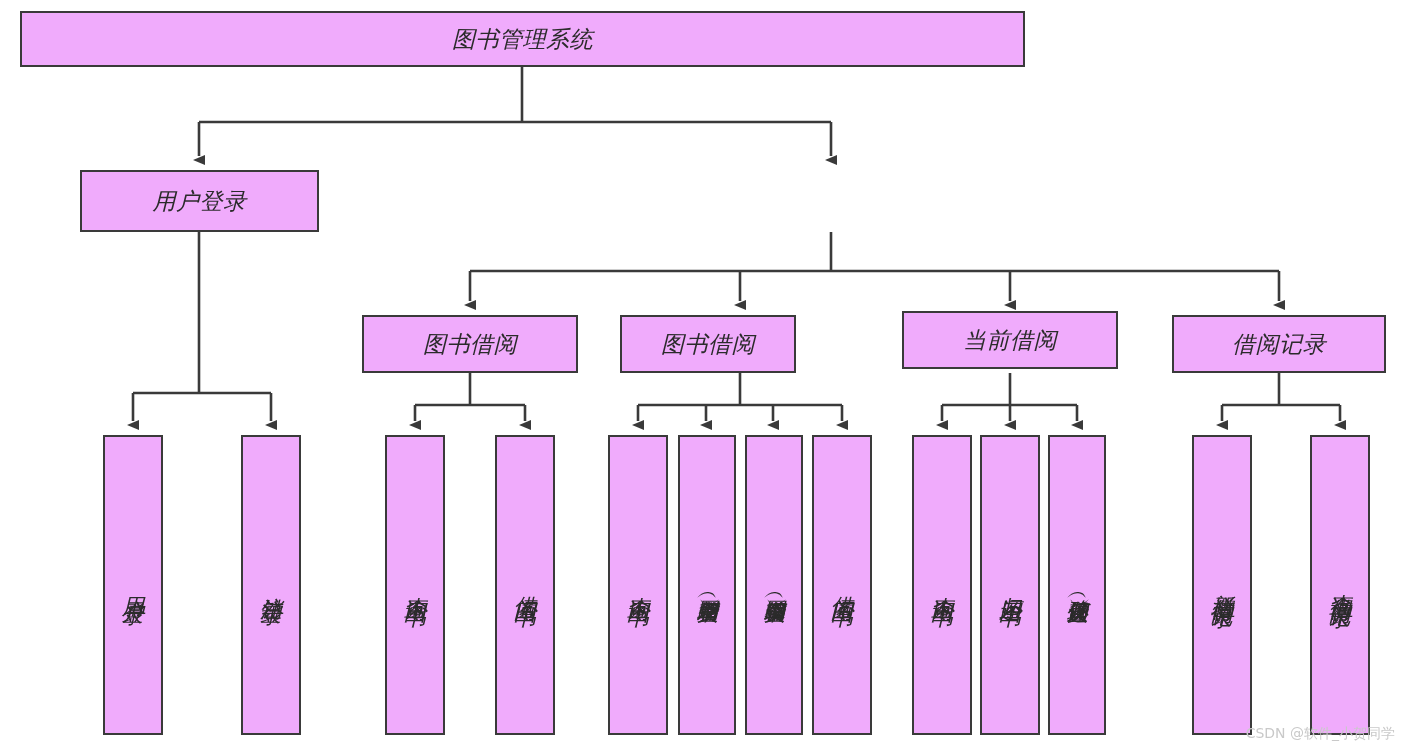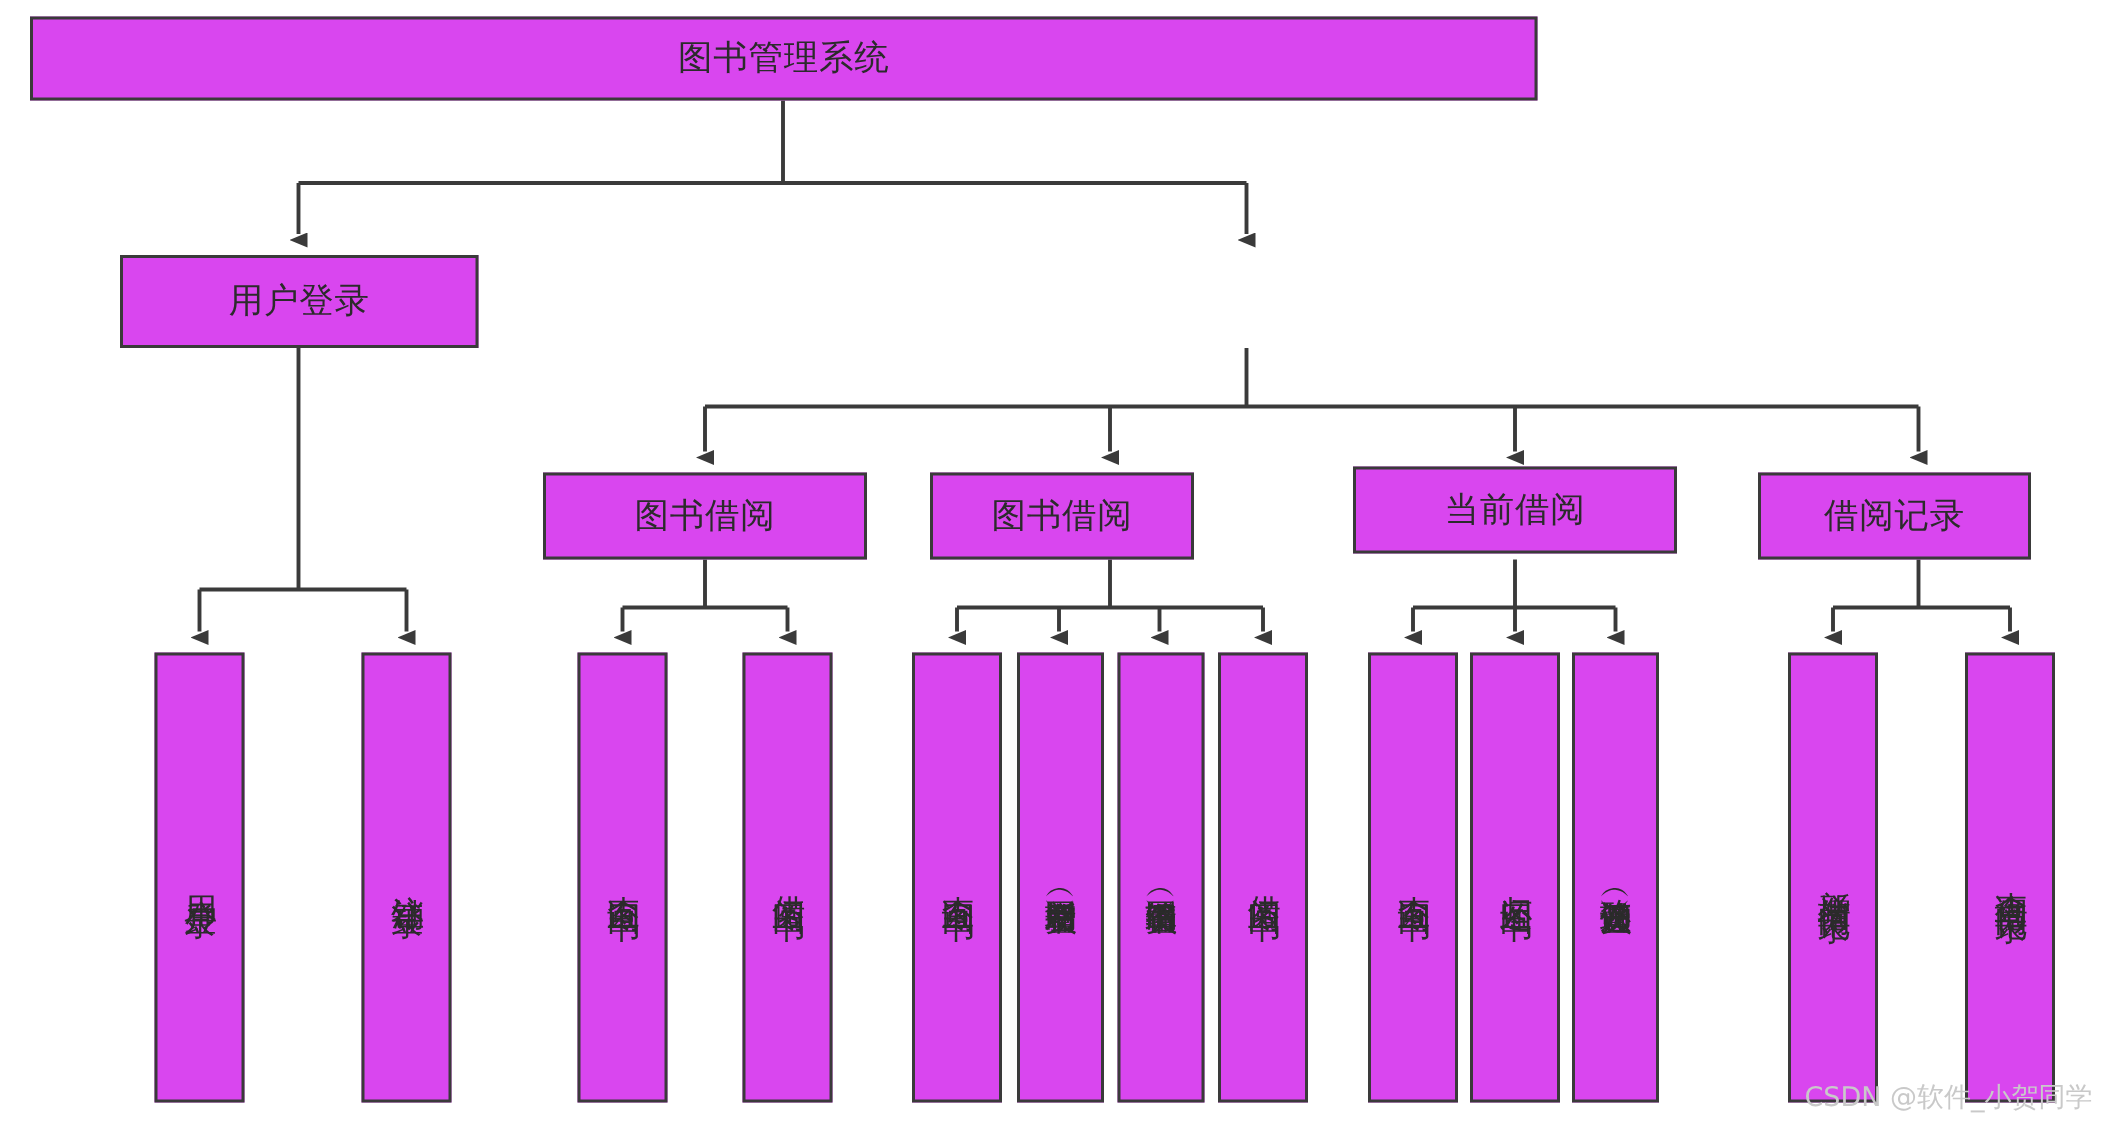--- a/index.html
+++ b/index.html
@@ -22,27 +22,28 @@
     position: absolute;
     left: 0;
     top: 0;
     width: 1405px;
     height: 747px;
     pointer-events: none;
   }
   .node {
     position: absolute;
     box-sizing: border-box;
-    background: #d946ef;
+    background: #f0abfc;
     border: 2.5px solid #3a3a3a;
     display: flex;
     align-items: center;
     justify-content: center;
     color: #2b2b2b;
     z-index: 2;
+    font-style: italic;
   }
   .node-label {
     display: block;
     text-align: center;
     line-height: 1.15;
     white-space: nowrap;
   }
   
   .node.horiz .node-label {
     font-size: 23px;
@@ -68,21 +69,21 @@
     max-height: 100%;
   }
   .node.vert.tight .node-label {
     font-size: 21px;
     letter-spacing: 0.5px;
   }
   .watermark {
     position: absolute;
     right: 10px;
     bottom: 4px;
-    font-size: 18px;
+    font-size: 14px;
     color: #c9c9c9;
     z-index: 5;
     white-space: nowrap;
     user-select: none;
   }
 </style>
 </head>
 <body>
 
 <div id="diagram">
@@ -147,21 +148,21 @@
 
   <div class="node horiz" style="left:362px; top:315px; width:216px; height:58px;">
     <span class="node-label">图书借阅</span>
   </div>
   <div class="node horiz" style="left:620px; top:315px; width:176px; height:58px;">
     <span class="node-label">图书借阅</span>
   </div>
   <div class="node horiz" style="left:902px; top:311px; width:216px; height:58px;">
     <span class="node-label">当前借阅</span>
   </div>
-  <div class="node horiz" style="left:1172px; top:315px; width:182px; height:58px;">
+  <div class="node horiz" style="left:1172px; top:315px; width:214px; height:58px;">
     <span class="node-label">借阅记录</span>
   </div>
 
   <div class="node vert" style="left:103px; top:435px; width:60px; height:300px;">
     <span class="node-label">用户登录</span>
   </div>
   <div class="node vert" style="left:241px; top:435px; width:60px; height:300px;">
     <span class="node-label">注销登录</span>
   </div>
 

